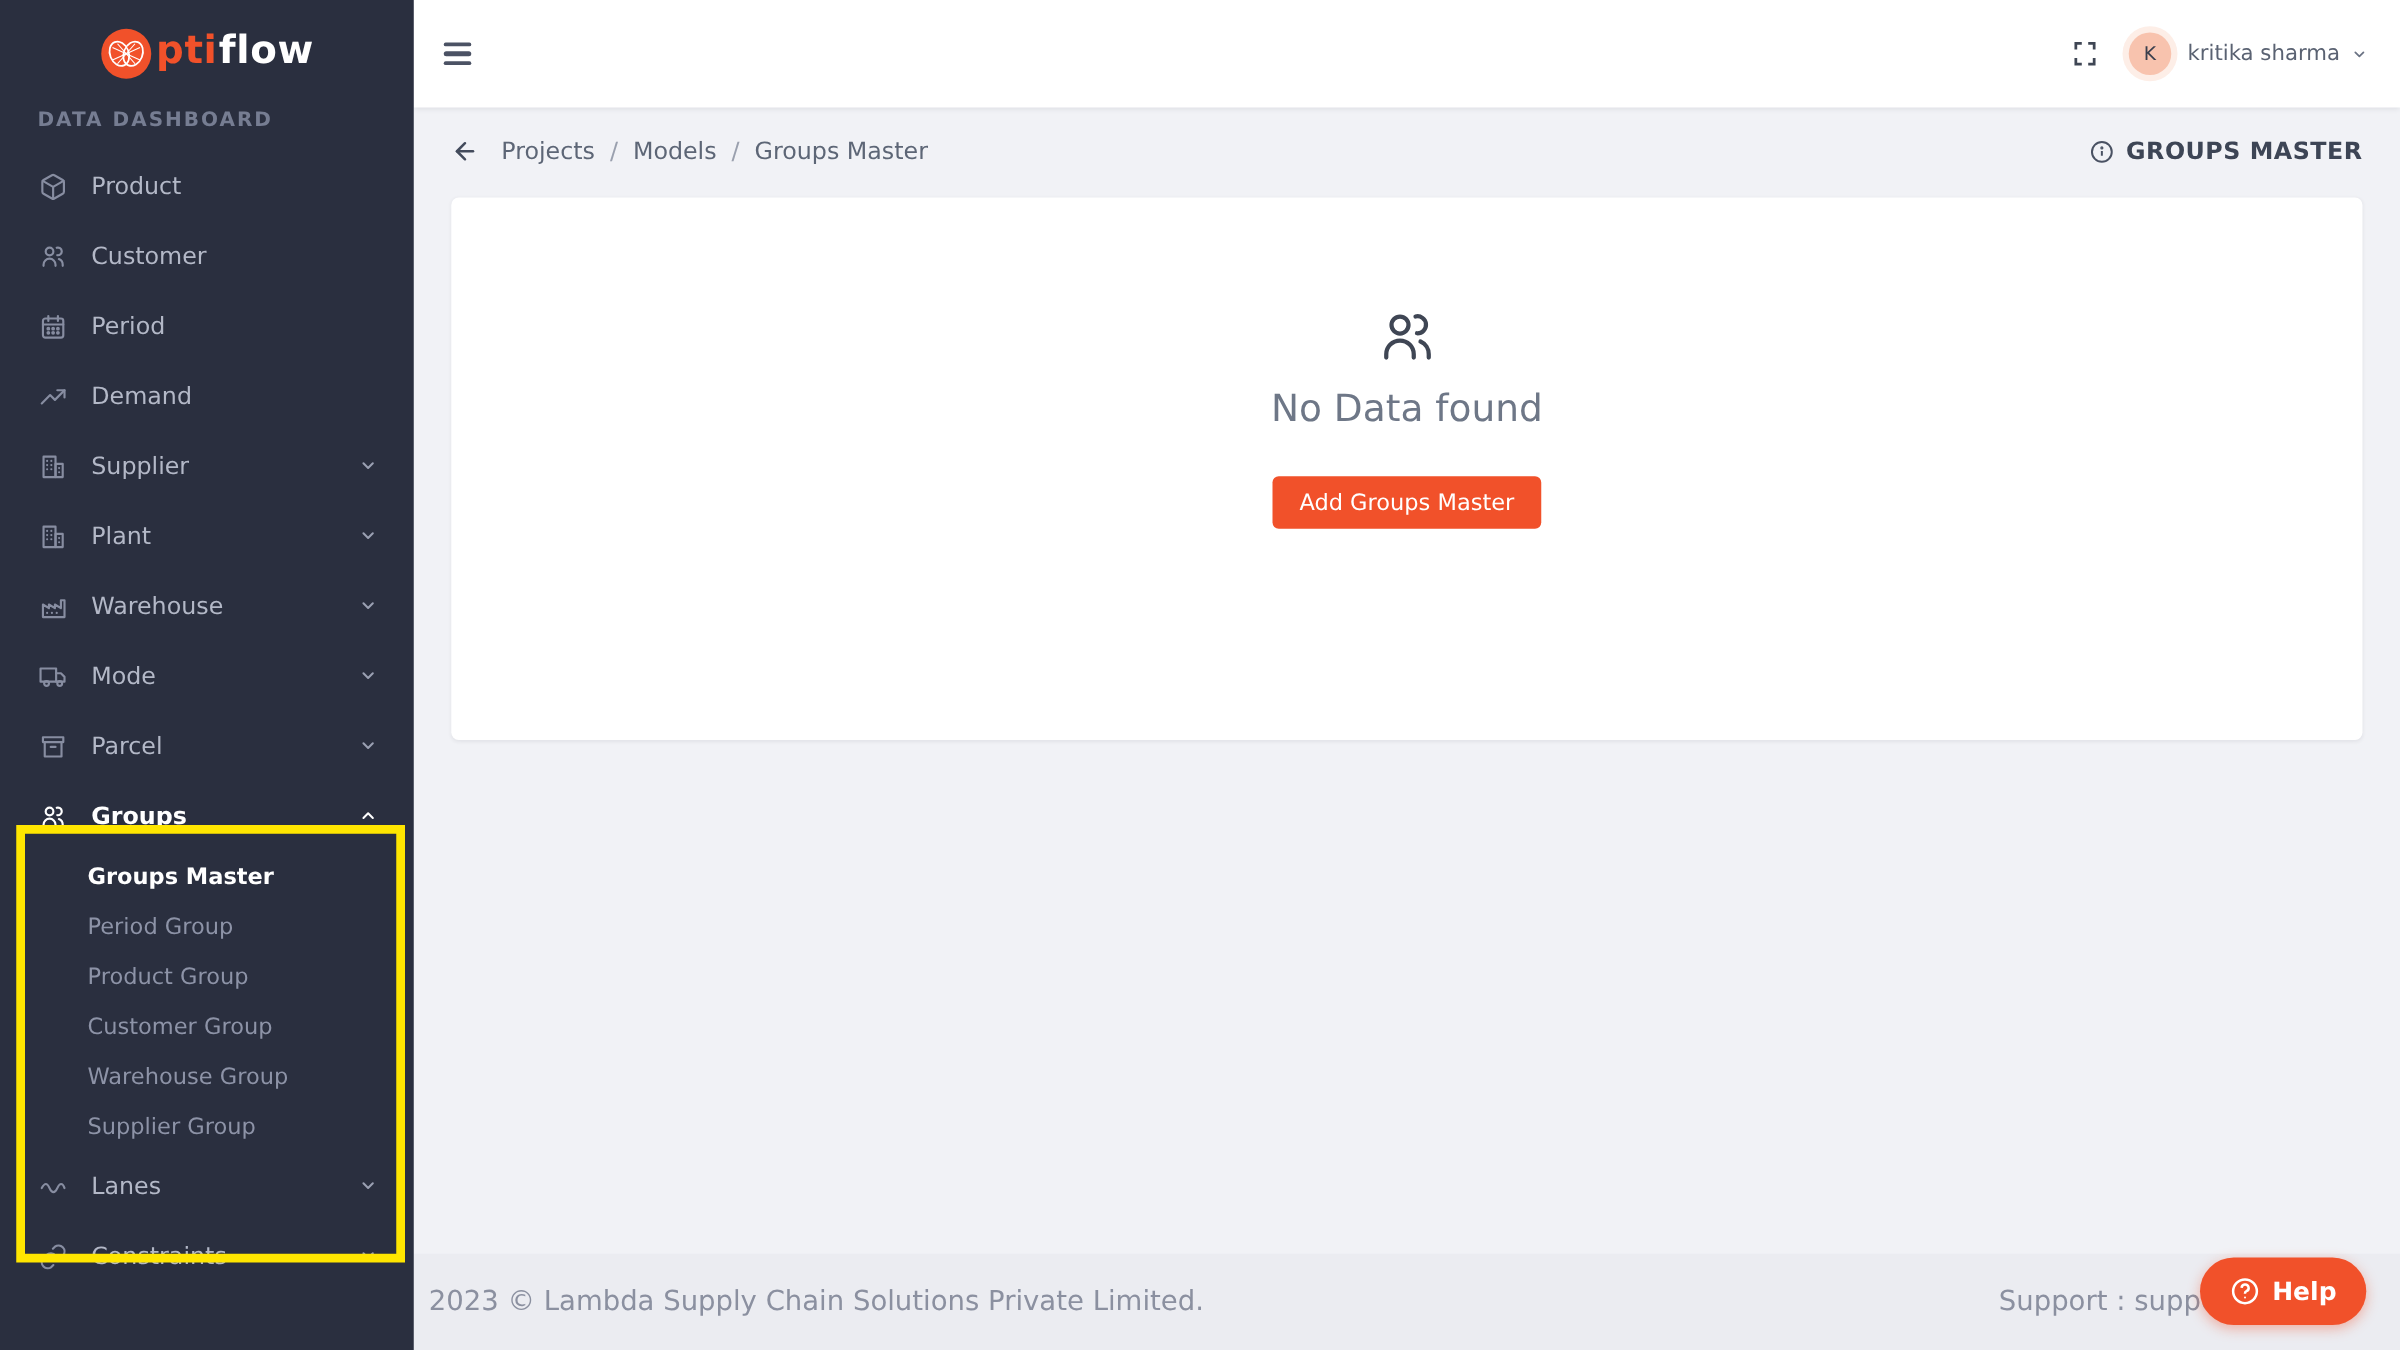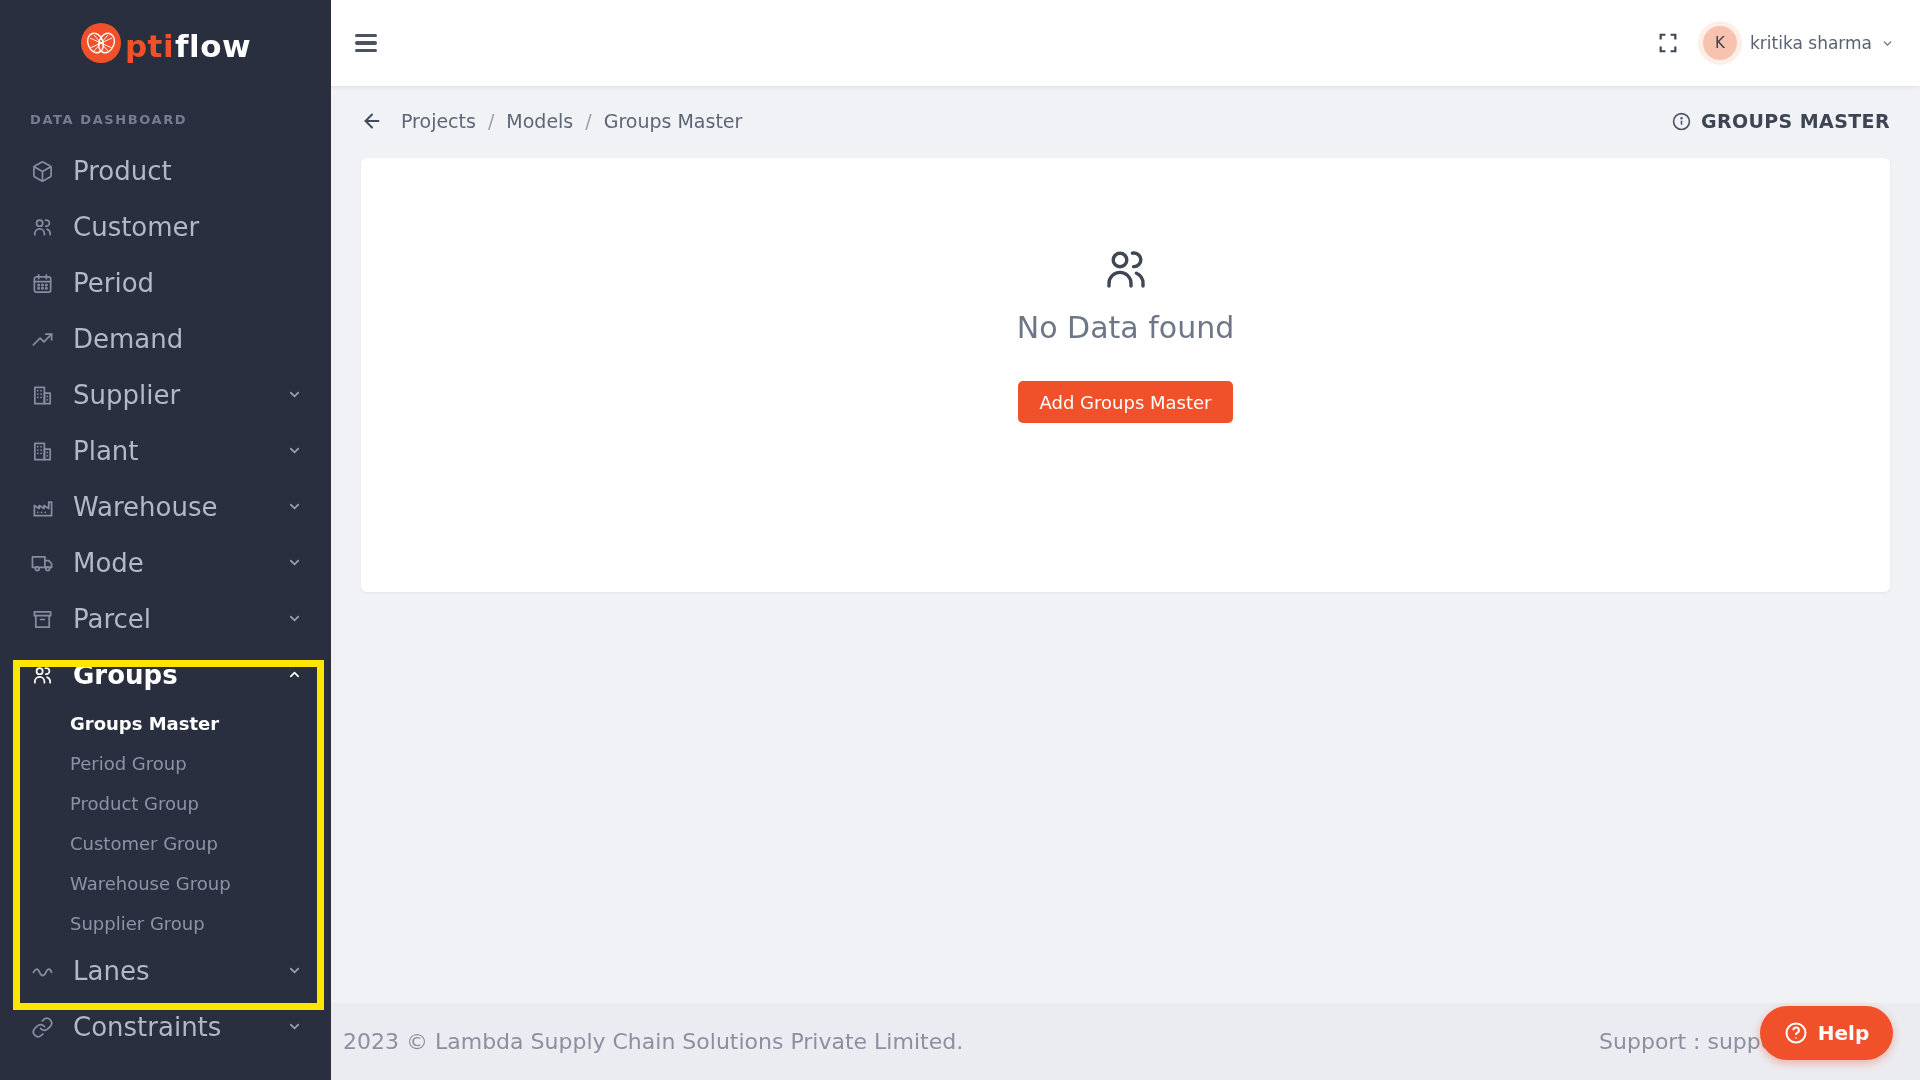--- a/index.html
+++ b/index.html
@@ -4,29 +4,29 @@
 <style>
   * { margin:0; padding:0; box-sizing:border-box; }
   html,body { width:1920px; height:1080px; overflow:hidden;
     font-family:"DejaVu Sans","Liberation Sans",sans-serif; }
   body { display:flex; background:#f1f2f6; }
 
   
   .sidebar { position:relative; width:331px; min-width:331px; height:1080px;
     background:#2a2f3f; color:#b3b8c7; z-index:5; }
   .logo-area { height:86px; display:flex; align-items:center; justify-content:center; }
-  .logo { display:flex; align-items:flex-end; gap:1px; font-size:31px; font-weight:bold; letter-spacing:.5px; }
+  .logo { display:flex; align-items:flex-start; gap:1px; font-size:31px; font-weight:bold; letter-spacing:.5px; }
   .logo svg { margin-right:2px; }
   .logo .p1 { color:#f1512a; }
   .logo .p2 { color:#ffffff; }
-  .section-label { margin-top:26px; padding-left:30px; font-size:13px; font-weight:600;
+  .section-label { padding-left:30px; font-size:16px; font-weight:600;
     letter-spacing:1.6px; color:#767d92; }
   .nav { padding-top:16px; }
   .nav-item { height:56px; display:flex; align-items:center; padding:0 28px 0 30px;
-    font-size:26px; color:#b3b8c7; cursor:pointer; }
+    font-size:19px; color:#b3b8c7; cursor:pointer; }
   .nav-item .ico { width:24px; height:24px; margin-right:19px; color:#8archive0; color:#878da1;
     display:flex; align-items:center; justify-content:center; flex:none; }
   .nav-item .lbl { flex:1; white-space:nowrap; }
   .nav-item .chev { width:16px; height:16px; color:#9aa0b2; flex:none; }
   .nav-item.active { color:#ffffff; font-weight:600; }
   .nav-item.active .ico, .nav-item.active .chev { color:#ffffff; }
   .sub-item { height:40px; display:flex; align-items:center; padding-left:70px;
     font-size:18px; color:#8d93a7; cursor:pointer; white-space:nowrap; }
   .sub-item.active { color:#ffffff; font-weight:600; }
   .highlight-box { position:absolute; left:13px; top:660px; width:311px; height:350px;

